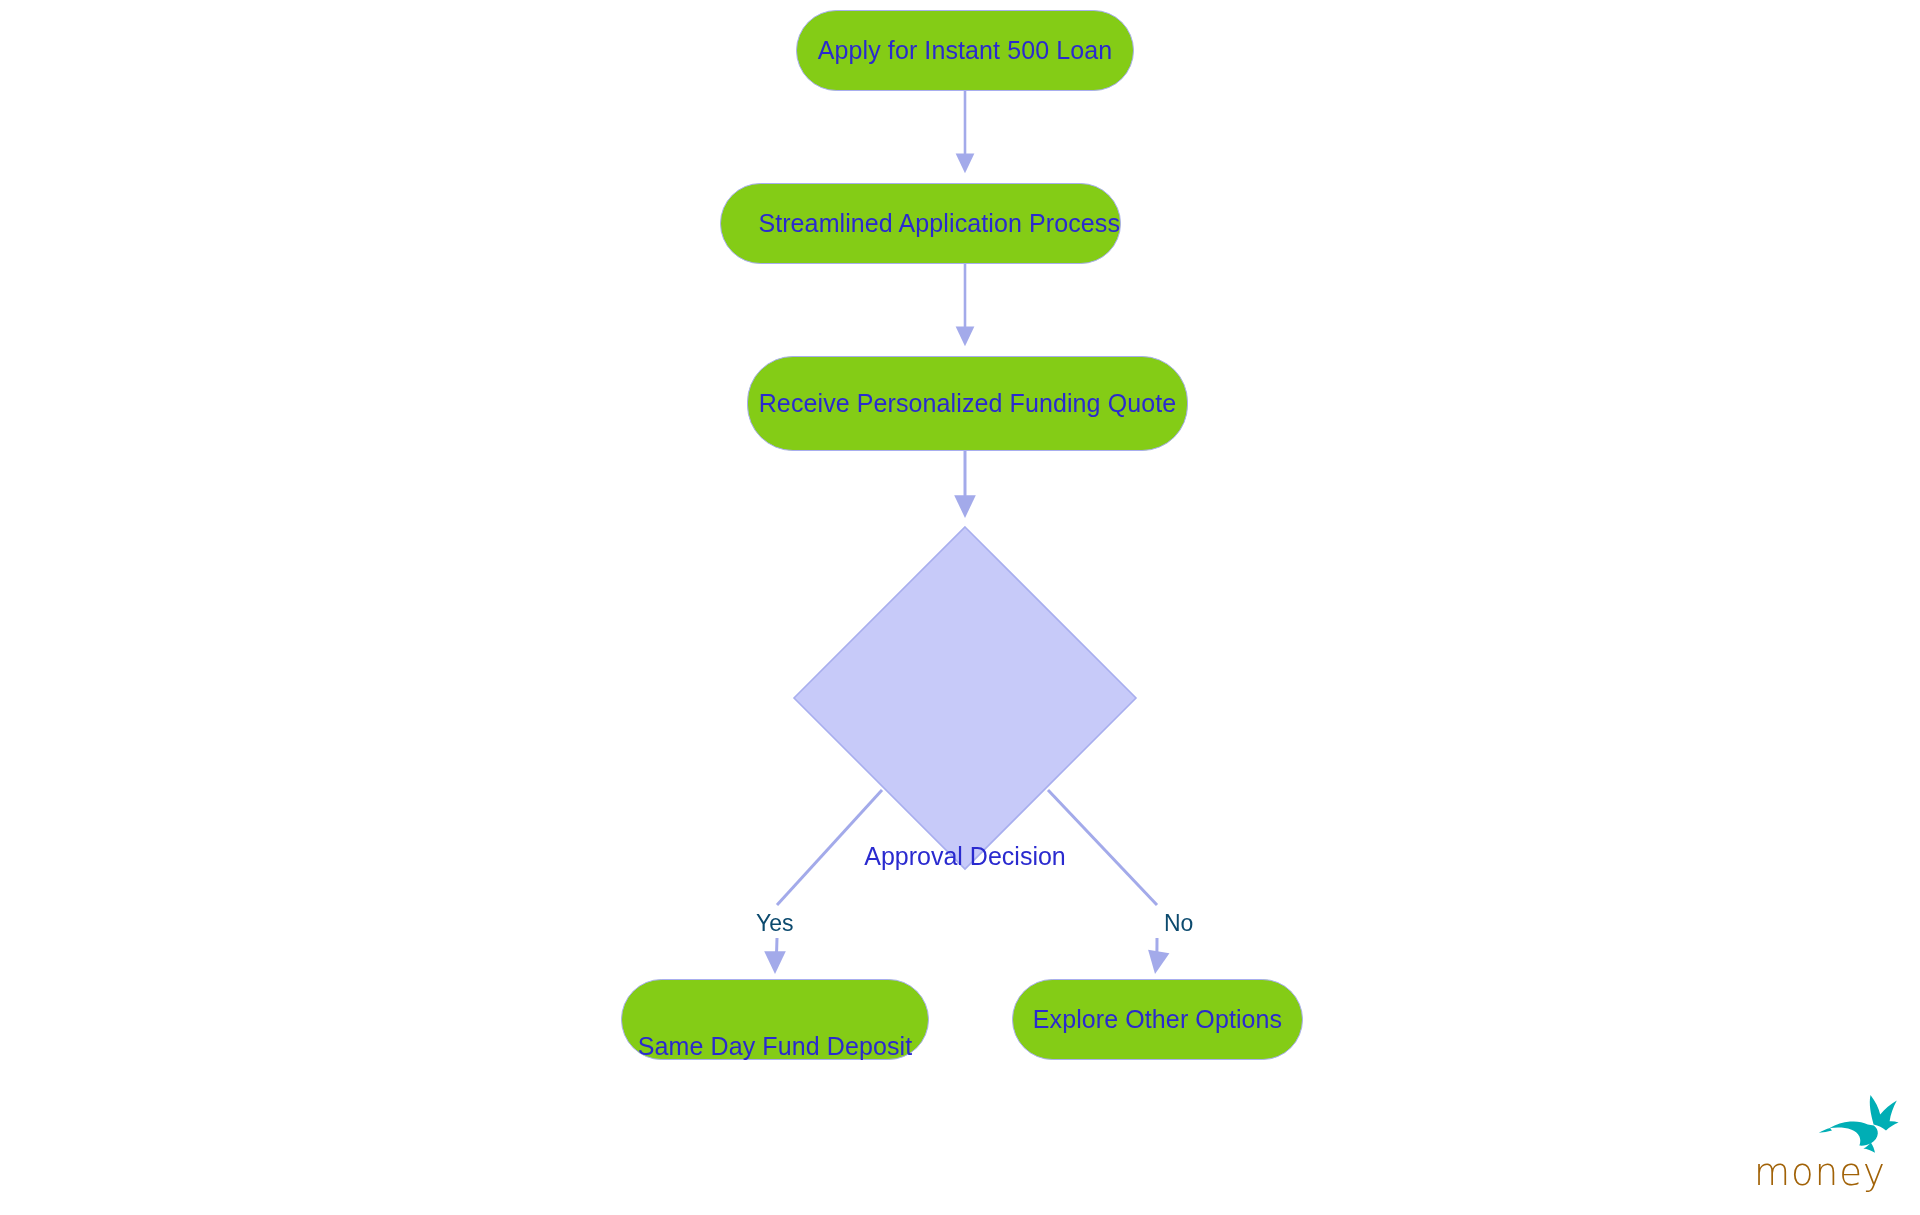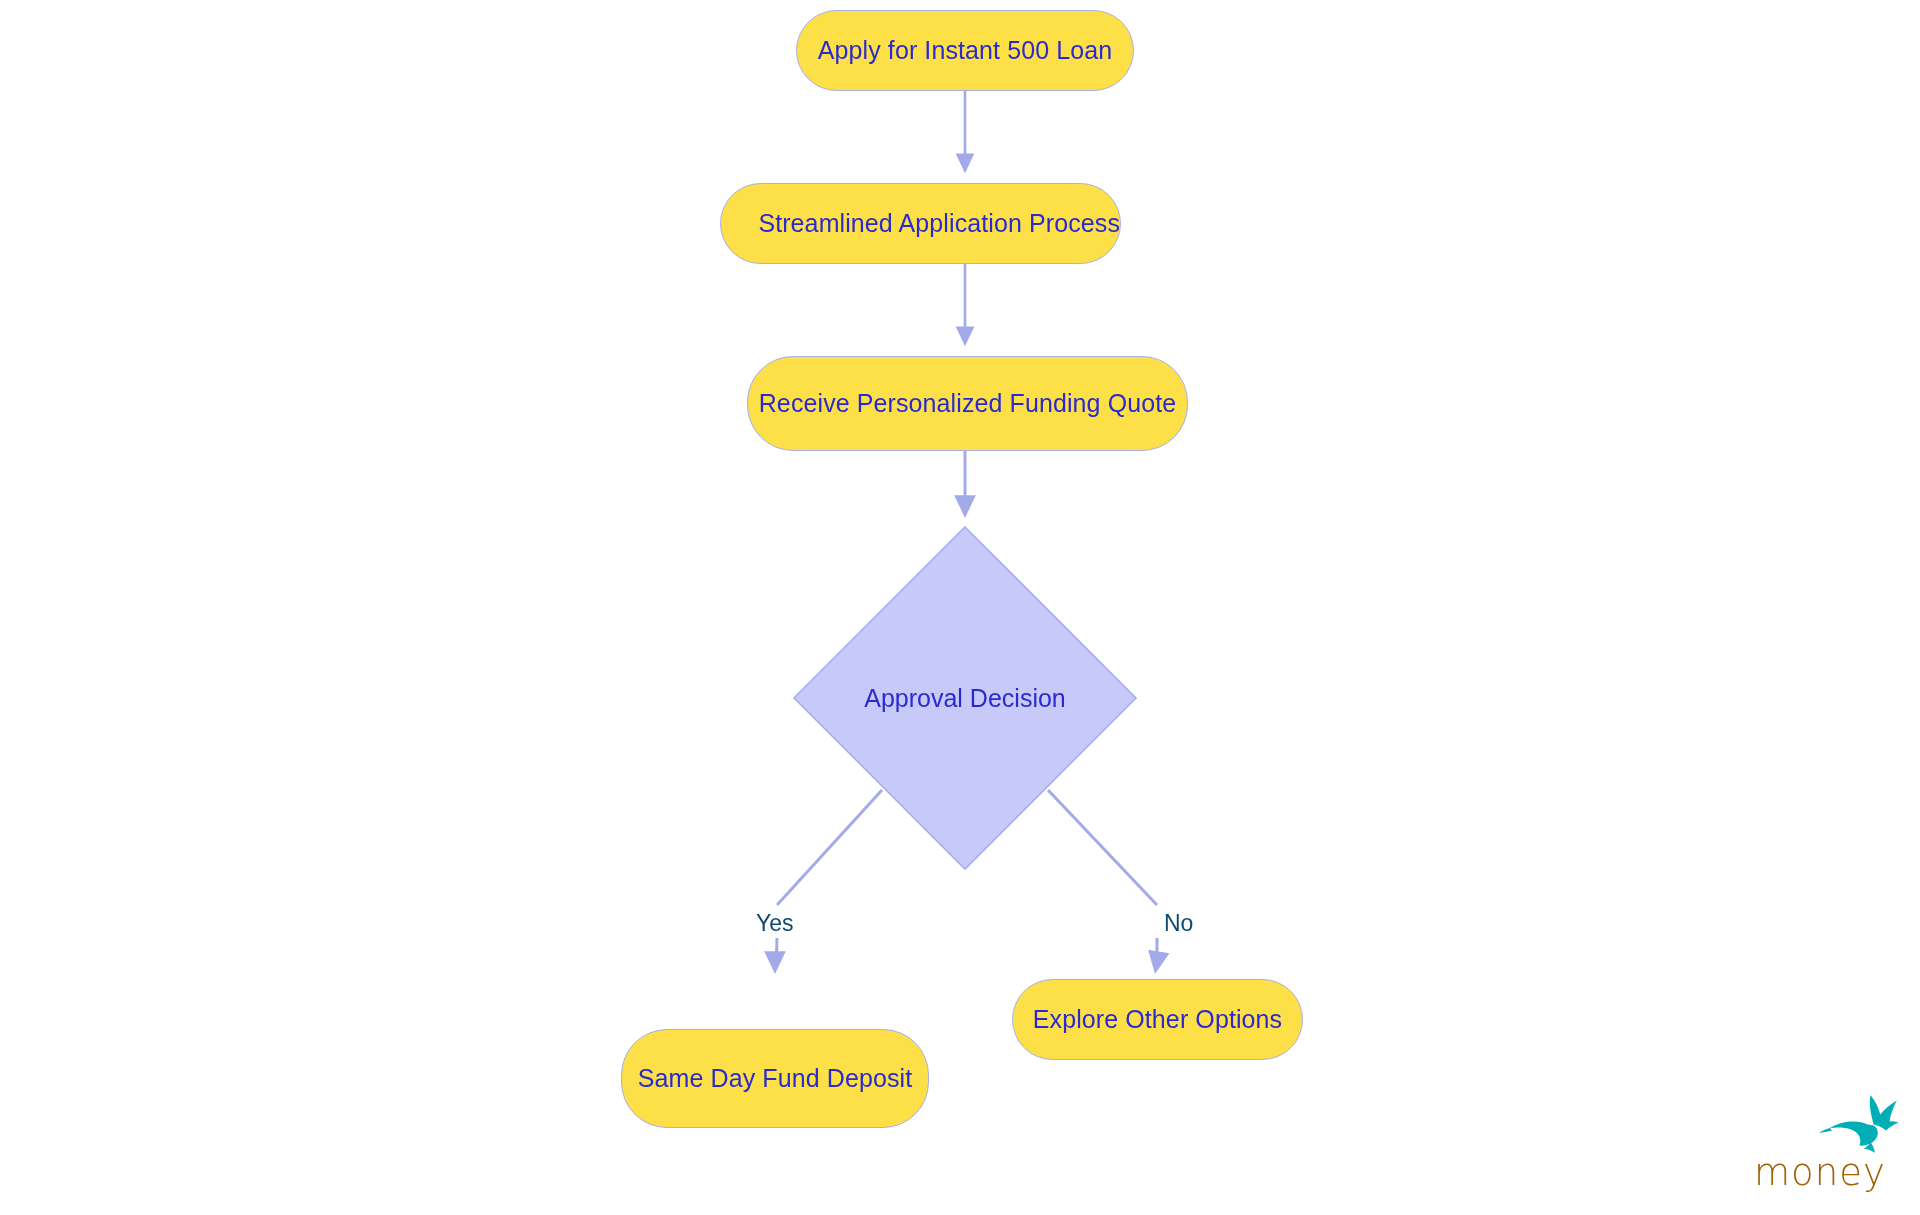--- a/index.html
+++ b/index.html
@@ -24,21 +24,21 @@
     height: 1215px;
   }
 
   
   .node {
     position: absolute;
     box-sizing: border-box;
     display: flex;
     align-items: center;
     justify-content: center;
-    background: #fde047;
+    background: #84cc16;
     border: 1.6px solid #a8aeee;
     border-radius: 46px;
     color: #2a2acf;
     font-size: 25px;
     font-weight: 400;
     letter-spacing: .1px;
     white-space: nowrap;
     user-select: none;
   }
 
@@ -48,21 +48,21 @@
     line-height: 1;
     white-space: nowrap;
   }
 
   
   .decision-wrap {
     position: absolute;
     width: 346px;
     height: 346px;
     display: flex;
-    align-items: center;
+    align-items: flex-end;
     justify-content: center;
   }
   .decision-shape {
     position: absolute;
     top: 0;
     left: 0;
     width: 100%;
     height: 100%;
   }
   .decision-label {
@@ -167,21 +167,21 @@
   <span class="node-label">Receive Personalized Funding Quote</span>
 </div>
 
 <div class="decision-wrap" id="node-4" style="left:792px; top:525px;">
   <svg class="decision-shape" viewBox="0 0 346 346" xmlns="http://www.w3.org/2000/svg">
     <polygon points="173,2 344,173 173,344 2,173" fill="#c7caf9" stroke="#a8aeee" stroke-width="1.6"></polygon>
   </svg>
   <span class="decision-label">Approval Decision</span>
 </div>
 
-<div class="node" id="node-5" style="left:621px; top:1029px; width:308px; height:99px;">
+<div class="node" id="node-5" style="left:621px; top:979px; width:308px; height:81px;align-items:flex-end;">
   <span class="node-label">Same Day Fund Deposit</span>
 </div>
 
 <div class="node" id="node-6" style="left:1012px; top:979px; width:291px; height:81px;">
   <span class="node-label">Explore Other Options</span>
 </div>
 
 <span class="edge-label" id="edge-label-yes" style="left:756px; top:912px;">Yes</span>
 
 <span class="edge-label" id="edge-label-no" style="left:1146px; top:912px;margin-left:18px;">No</span>

